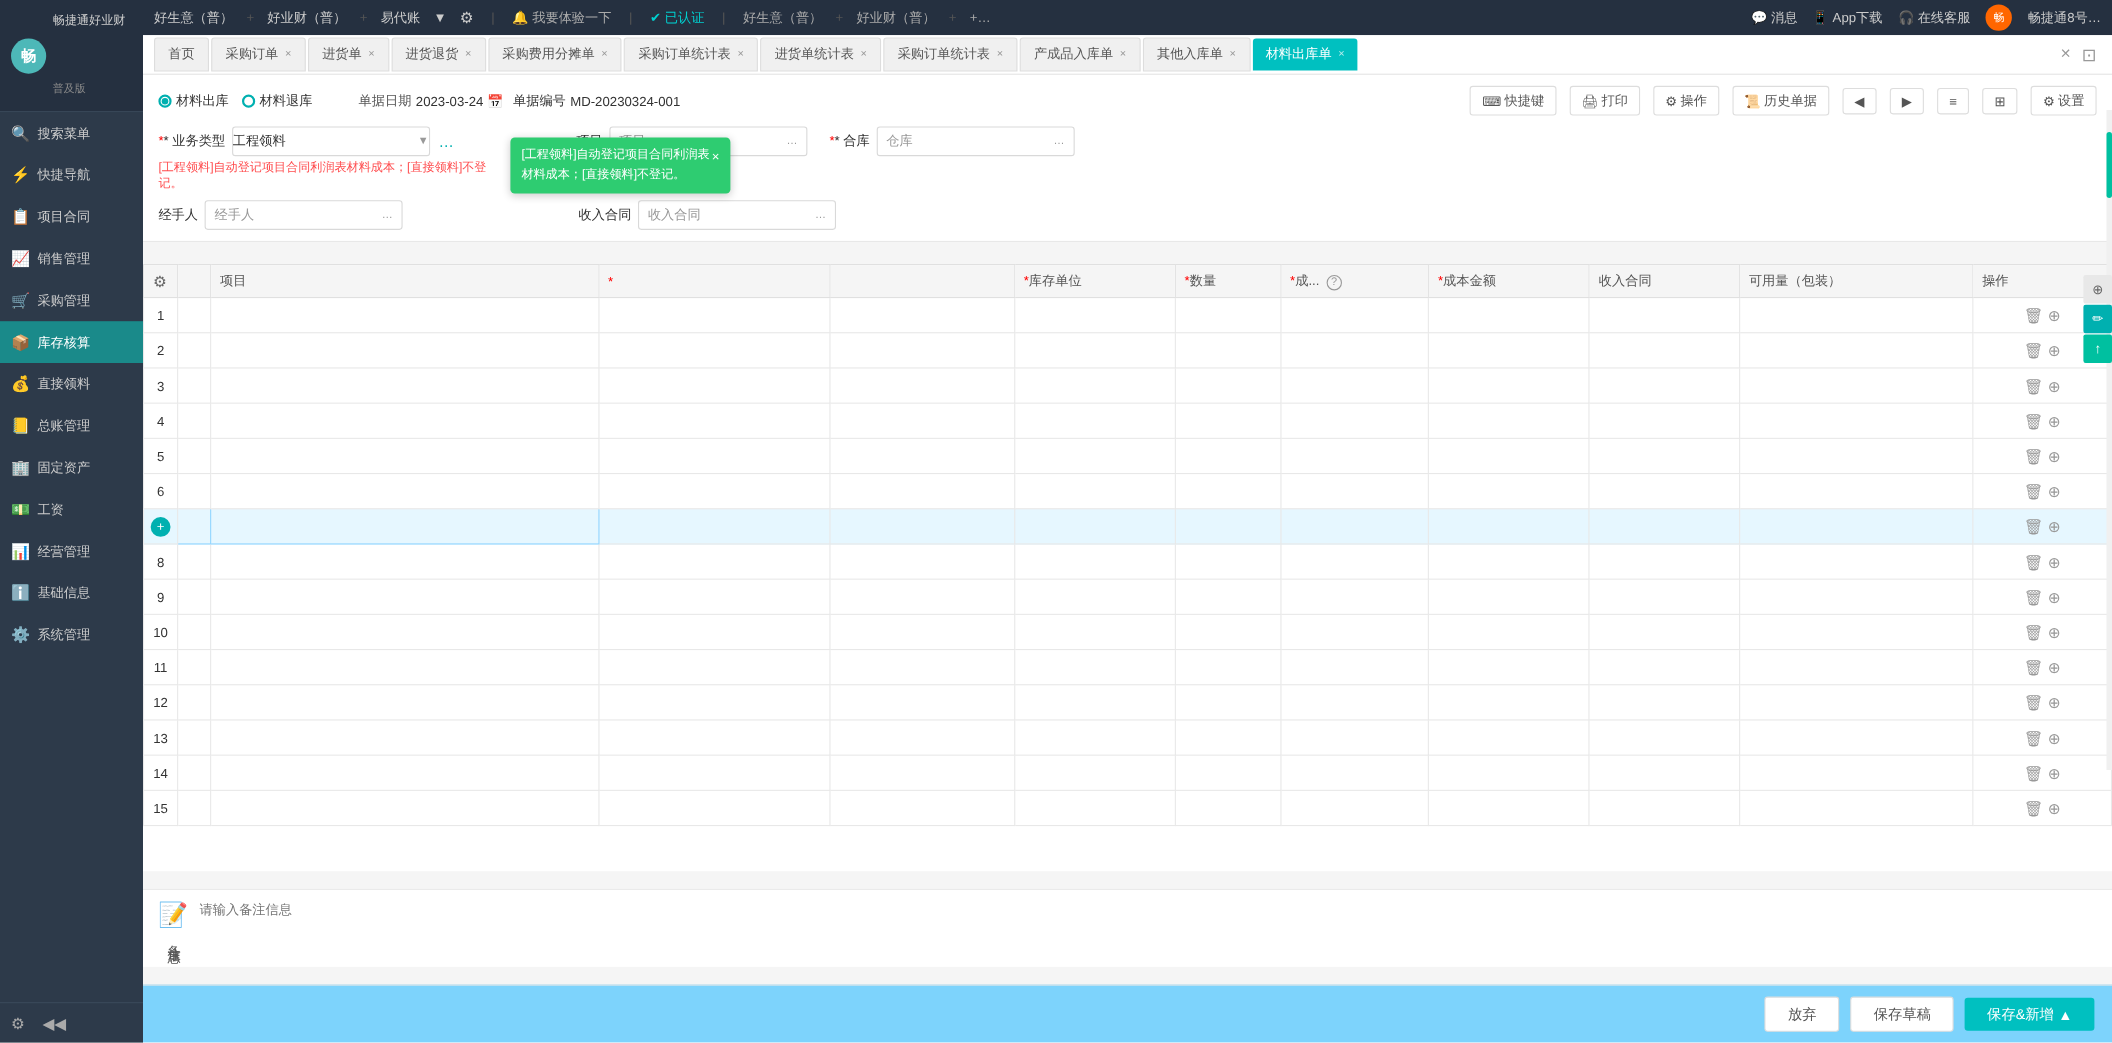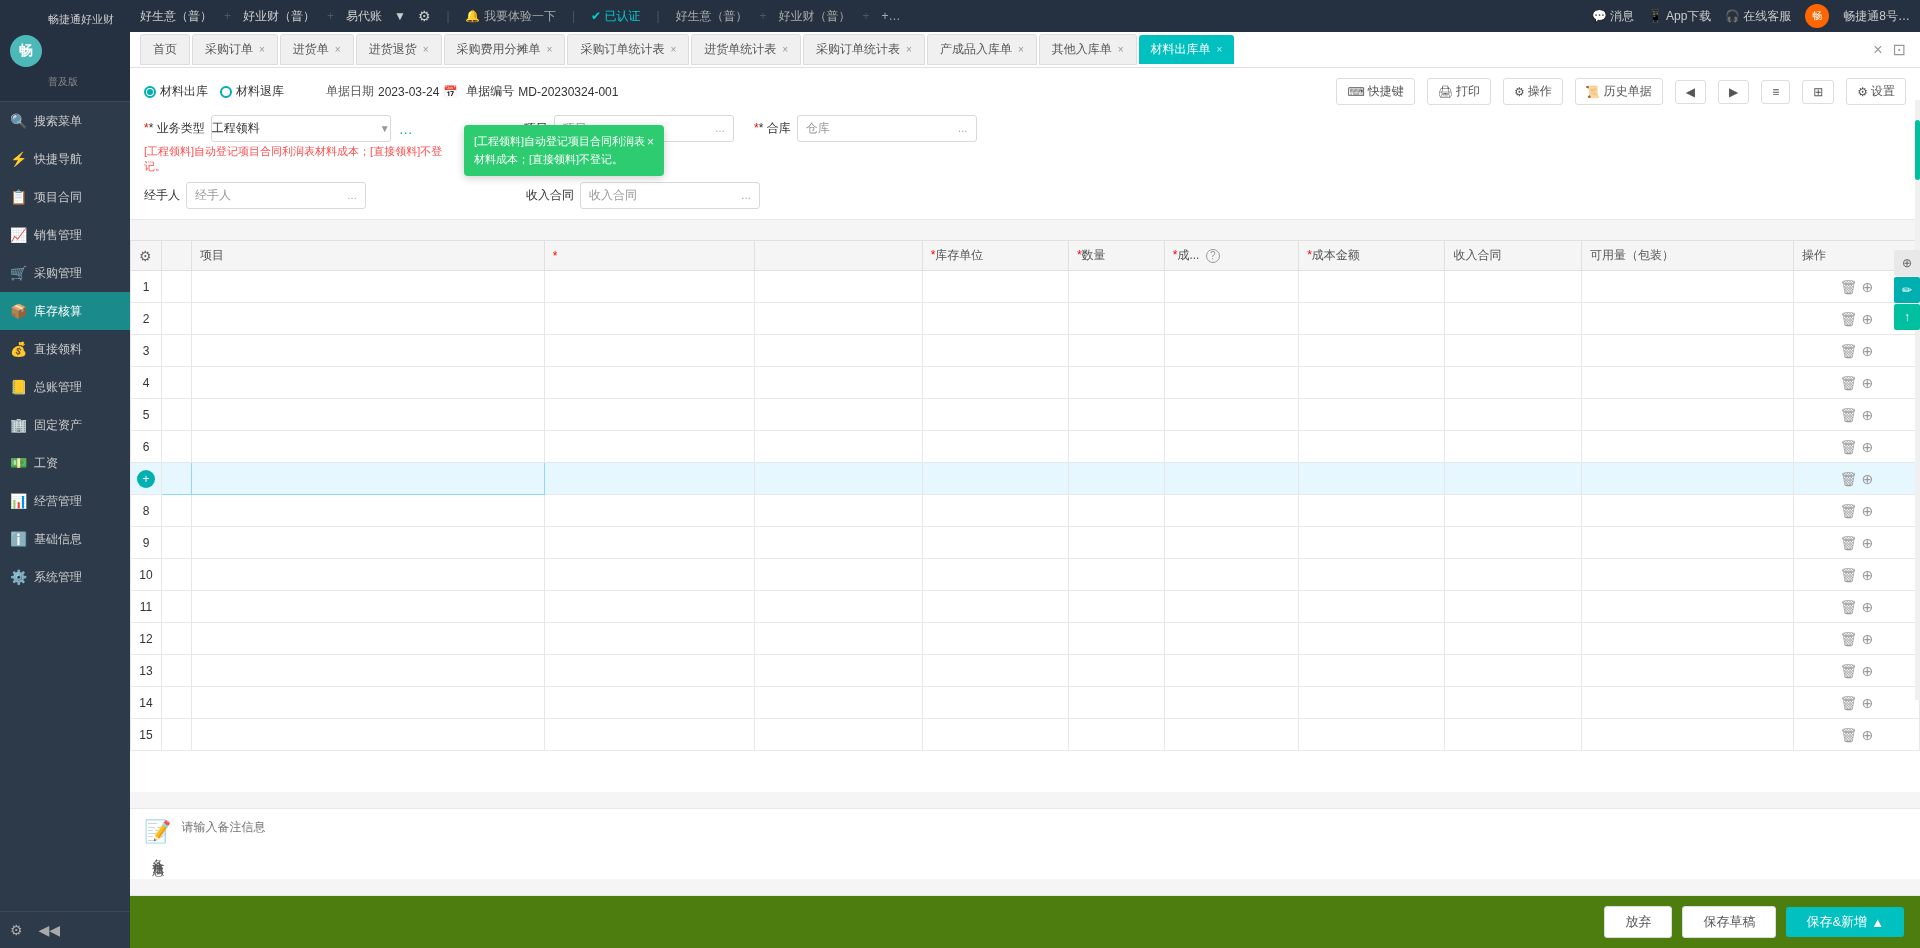--- a/index.html
+++ b/index.html
@@ -71,21 +71,21 @@
 
     
     .cell-input { border: none; outline: none; width: 100%; background: transparent; font-size: 12px; }
 
     
     .notes-area { background: #fff; border-top: 1px solid #e8e8e8; padding: 10px 14px; display: flex; align-items: flex-start; gap: 10px; flex-shrink: 0; min-height: 70px; }
     .notes-label { writing-mode: vertical-rl; text-orientation: mixed; font-size: 12px; color: #555; letter-spacing: 2px; }
     .notes-input { flex: 1; border: none; outline: none; font-size: 12px; color: #999; resize: none; min-height: 50px; }
 
     
-    .bottom-bar { background: #4d7c0f; border-top: 1px solid #e8e8e8; padding: 10px 16px; display: flex; justify-content: flex-end; align-items: center; gap: 10px; flex-shrink: 0; }
+    .bottom-bar { background: #7dd3fc; border-top: 1px solid #e8e8e8; padding: 10px 16px; display: flex; justify-content: flex-end; align-items: center; gap: 10px; flex-shrink: 0; }
     .btn-abandon { padding: 6px 20px; border: 1px solid #ddd; background: #fff; border-radius: 3px; cursor: pointer; font-size: 13px; color: #555; }
     .btn-draft { padding: 6px 20px; border: 1px solid #ddd; background: #fff; border-radius: 3px; cursor: pointer; font-size: 13px; color: #555; }
     .btn-save-new { padding: 6px 20px; border: none; background: #00c0c0; border-radius: 3px; cursor: pointer; font-size: 13px; color: #fff; display: flex; align-items: center; gap: 4px; }
 
     
     ::-webkit-scrollbar { width: 6px; height: 6px; }
     ::-webkit-scrollbar-track { background: #f1f1f1; }
     ::-webkit-scrollbar-thumb { background: #ccc; border-radius: 3px; }
 
     .top-topbar { background: #253040; color: #fff; height: 32px; display: flex; align-items: center; padding: 0 10px; gap: 32px; font-size: 12px; justify-content: space-between; flex-shrink: 0; }

